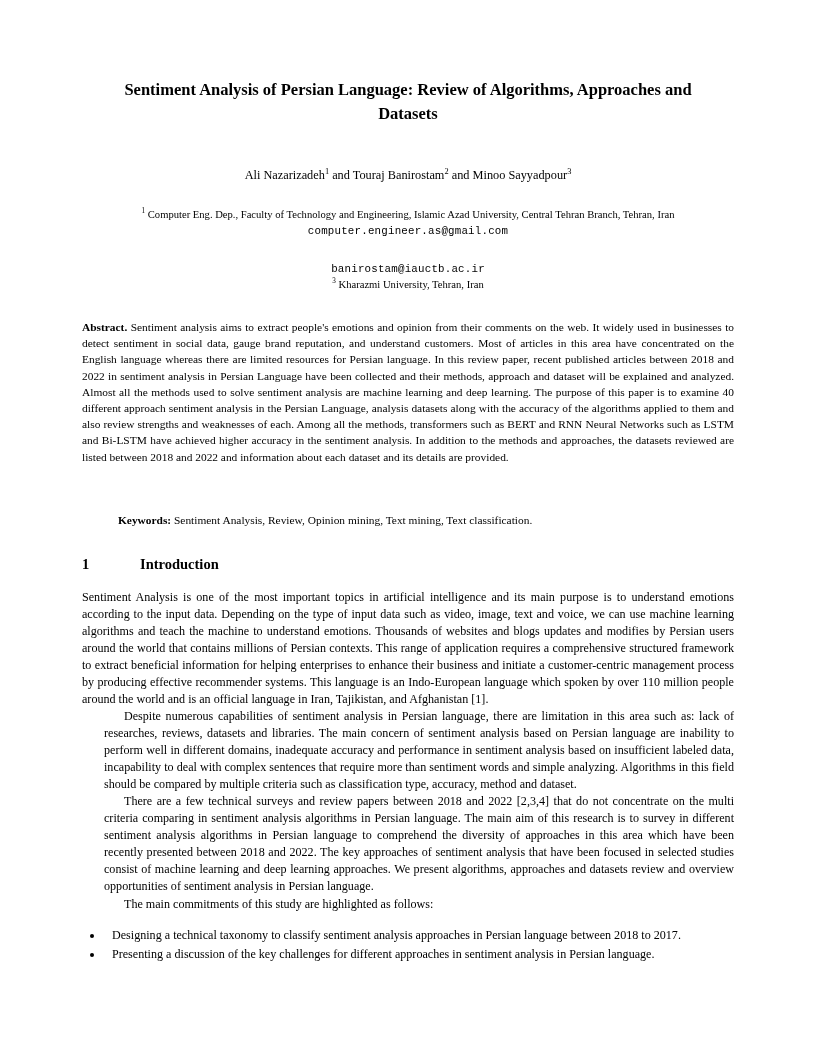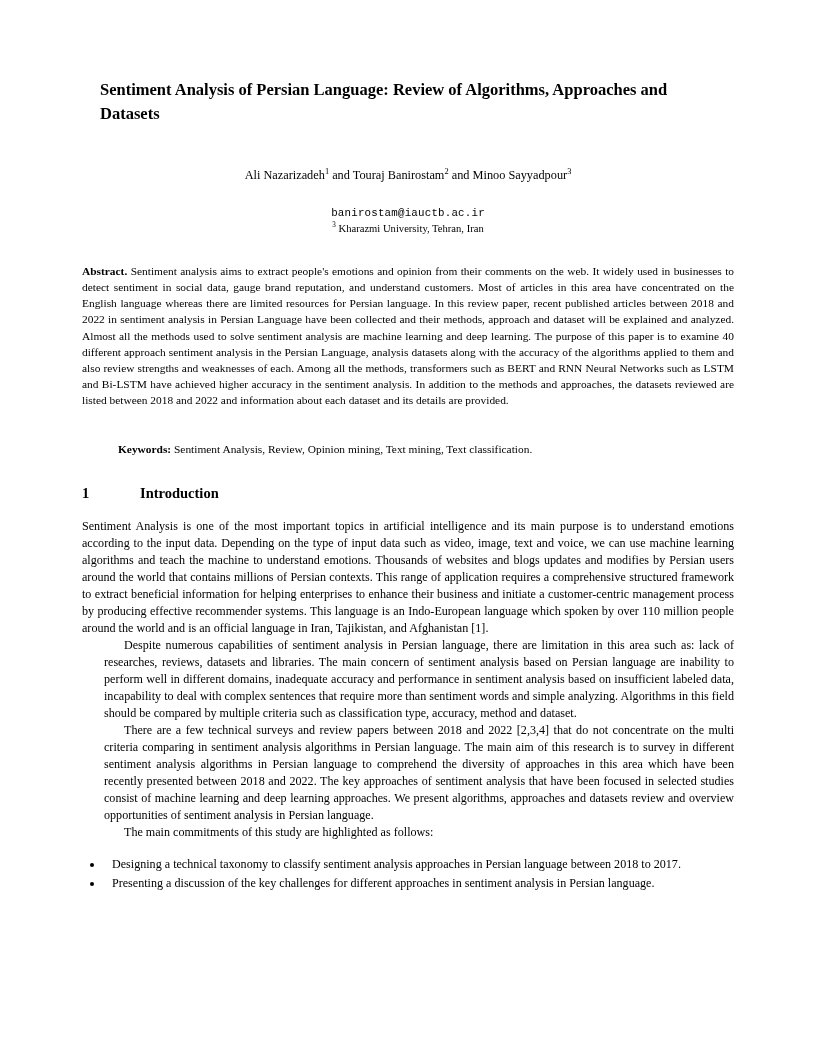--- a/index.html
+++ b/index.html
@@ -16,21 +16,21 @@
     height: 1056px;
     position: relative;
     background: #ffffff;
     box-sizing: border-box;
     padding: 78px 82px 40px 82px;
     overflow: hidden;
   }
   .title {
     font-size: 16.5px;
     font-weight: bold;
-    text-align: left;
+    text-align: center;
     line-height: 1.45;
     margin: 0 18px 0 18px;
   }
   .authors {
     text-align: center;
     font-size: 12.3px;
     margin-top: 42px;
   }
   .affil-block {
     text-align: center;
@@ -54,21 +54,21 @@
   .abstract {
     margin-top: 26px;
     font-size: 11.4px;
     text-align: justify;
     line-height: 1.42;
   }
   .abstract .lead {
     font-weight: bold;
   }
   .keywords {
-    margin-top: 34px;
+    margin-top: 49px;
     margin-left: 36px;
     margin-right: 36px;
     font-size: 11.4px;
     text-align: justify;
   }
   .keywords .lead {
     font-weight: bold;
   }
   .section-head {
     margin-top: 30px;
@@ -108,20 +108,24 @@
 <body>
 
 <div class="page">
 
   <h1 class="title">Sentiment Analysis of Persian Language: Review of Algorithms, Approaches and Datasets</h1>
 
   <div class="authors">
     <span>Ali Nazarizadeh</span><sup>1</sup><span> and </span><span>Touraj Banirostam</span><sup>2</sup><span> and </span><span>Minoo Sayyadpour</span><sup>3</sup>
   </div>
 
+  <div class="affil-block">
+    <div><sup>1</sup><span> Computer Eng. Dep., Faculty of Technology and Engineering, Islamic Azad University, Central Tehran Branch, Tehran, Iran</span></div>
+    <div class="mono">computer.engineer.as@gmail.com</div>
+  </div>
 
   <div class="affil-block second">
     <div class="mono">banirostam@iauctb.ac.ir</div>
     <div><sup>3</sup><span> Kharazmi University, Tehran, Iran</span></div>
   </div>
 
   <div class="abstract">
     <span class="lead">Abstract.</span><span> Sentiment analysis aims to extract people's emotions and opinion from their comments on the web. It widely used in businesses to detect sentiment in social data, gauge brand reputation, and understand customers. Most of articles in this area have concentrated on the English language whereas there are limited resources for Persian language. In this review paper, recent published articles between 2018 and 2022 in sentiment analysis in Persian Language have been collected and their methods, approach and dataset will be explained and analyzed. Almost all the methods used to solve sentiment analysis are machine learning and deep learning. The purpose of this paper is to examine 40 different approach sentiment analysis in the Persian Language, analysis datasets along with the accuracy of the algorithms applied to them and also review strengths and weaknesses of each. Among all the methods, transformers such as BERT and RNN Neural Networks such as LSTM and Bi-LSTM have achieved higher accuracy in the sentiment analysis. In addition to the methods and approaches, the datasets reviewed are listed between 2018 and 2022 and information about each dataset and its details are provided.</span>
   </div>
 

